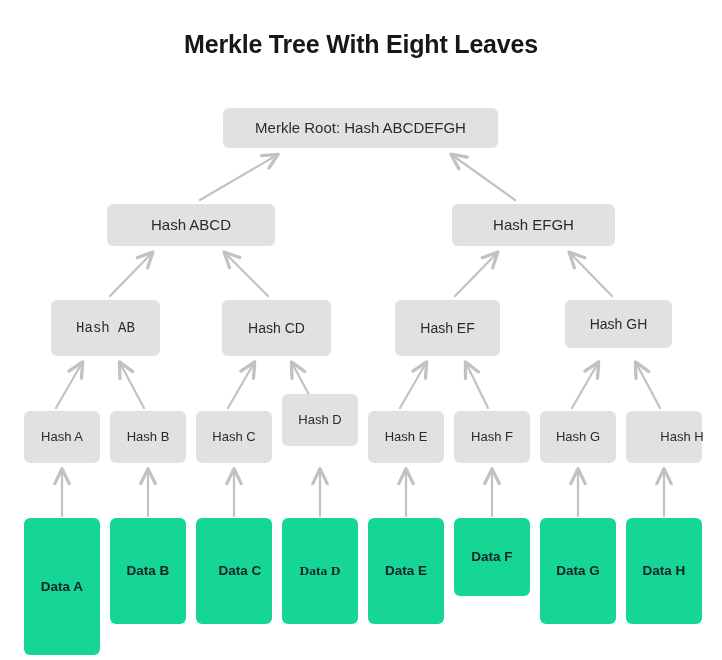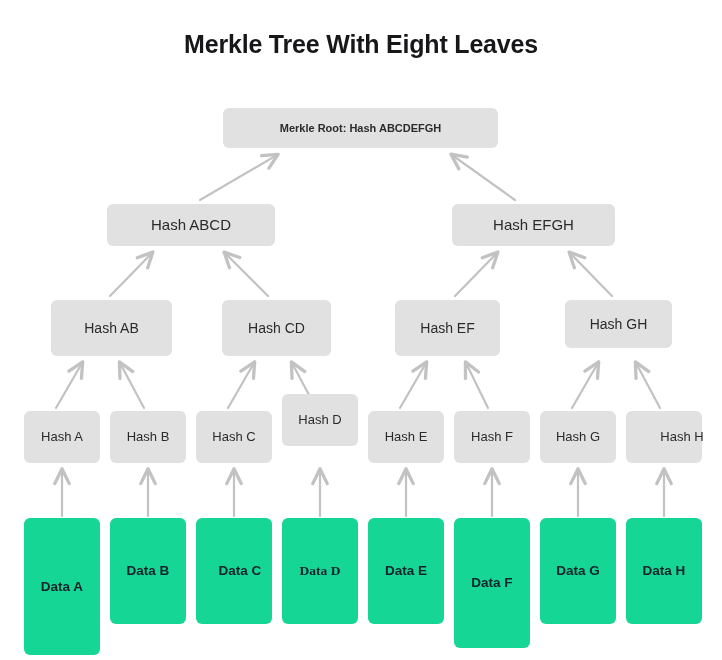--- a/index.html
+++ b/index.html
@@ -63,21 +63,21 @@
     color: #12232a;
     align-items: center;
   }
 
   .node-label {
     display: block;
     line-height: 1.15;
     white-space: nowrap;
   }
 
-  .lvl-root  { font-size: 11px; font-weight: 700; }
+  .lvl-root  { font-size: 15px; font-weight: 400; }
   .lvl-2     { font-size: 15px; font-weight: 500; }
   .lvl-3     { font-size: 14px; font-weight: 500; }
   .lvl-4     { font-size: 13px; font-weight: 500; }
   .lvl-data  { font-size: 13.5px; font-weight: 600; }
 </style>
 </head>
 <body>
 
 <div id="diagram-root">
 
@@ -118,21 +118,21 @@
   <div id="nodes-layer">
       <div class="node hash" style="left: 223px; top: 108px; width: 275px; height: 40px;">
         <span class="node-label lvl-root">Merkle Root: Hash ABCDEFGH</span>
       </div>
       <div class="node hash" style="left: 107px; top: 204px; width: 168px; height: 42px;">
         <span class="node-label lvl-2">Hash ABCD</span>
       </div>
       <div class="node hash" style="left: 452px; top: 204px; width: 163px; height: 42px;">
         <span class="node-label lvl-2">Hash EFGH</span>
       </div>
-      <div class="node hash" style="left: 51px; top: 300px; width: 121px; height: 56px;">
+      <div class="node hash" style="left: 51px; top: 300px; width: 109px; height: 56px; font-family: Liberation Mono, monospace;">
         <span class="node-label lvl-3">Hash AB</span>
       </div>
       <div class="node hash" style="left: 222px; top: 300px; width: 109px; height: 56px;">
         <span class="node-label lvl-3">Hash CD</span>
       </div>
       <div class="node hash" style="left: 395px; top: 300px; width: 105px; height: 56px;">
         <span class="node-label lvl-3">Hash EF</span>
       </div>
       <div class="node hash" style="left: 565px; top: 300px; width: 107px; height: 48px;">
         <span class="node-label lvl-3">Hash GH</span>
@@ -169,21 +169,21 @@
       </div>
       <div class="node data" style="left: 196px; top: 518px; width: 76px; height: 106px; padding-left: 12px;">
         <span class="node-label lvl-data">Data C</span>
       </div>
       <div class="node data" style="left: 282px; top: 518px; width: 76px; height: 106px; font-family: Liberation Serif, serif;">
         <span class="node-label lvl-data">Data D</span>
       </div>
       <div class="node data" style="left: 368px; top: 518px; width: 76px; height: 106px;">
         <span class="node-label lvl-data">Data E</span>
       </div>
-      <div class="node data" style="left: 454px; top: 518px; width: 76px; height: 130px;">
+      <div class="node data" style="left: 454px; top: 518px; width: 76px; height: 78px;">
         <span class="node-label lvl-data">Data F</span>
       </div>
       <div class="node data" style="left: 540px; top: 518px; width: 76px; height: 106px;">
         <span class="node-label lvl-data">Data G</span>
       </div>
       <div class="node data" style="left: 626px; top: 518px; width: 76px; height: 106px;">
         <span class="node-label lvl-data">Data H</span>
       </div>
     </div>
 

